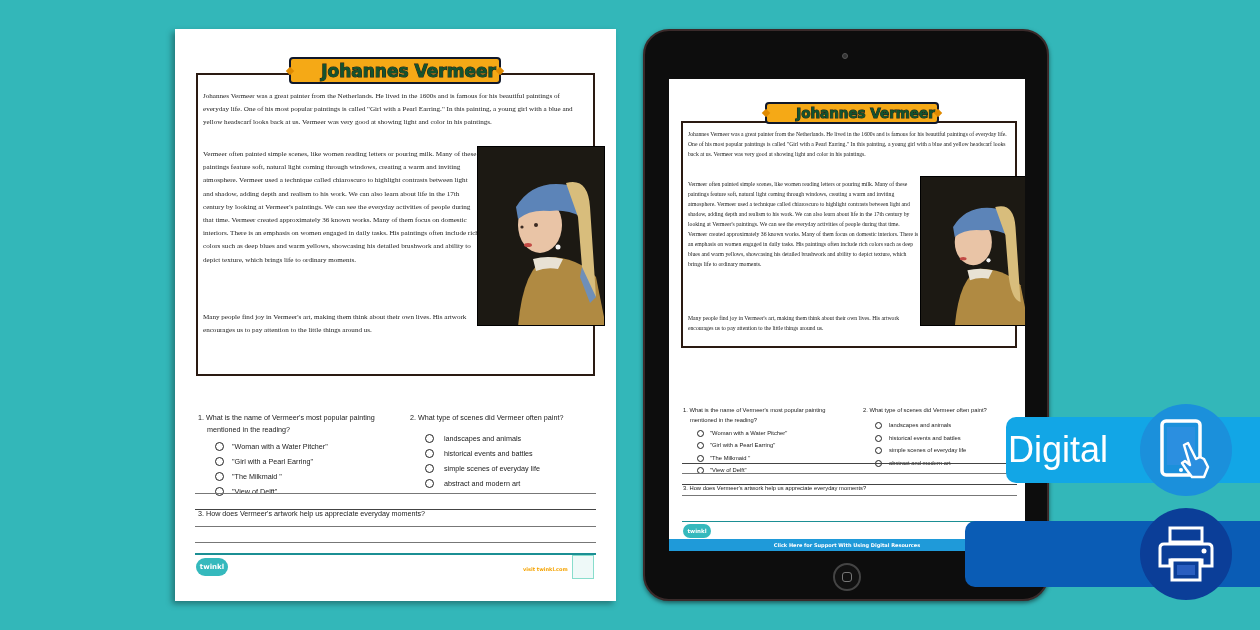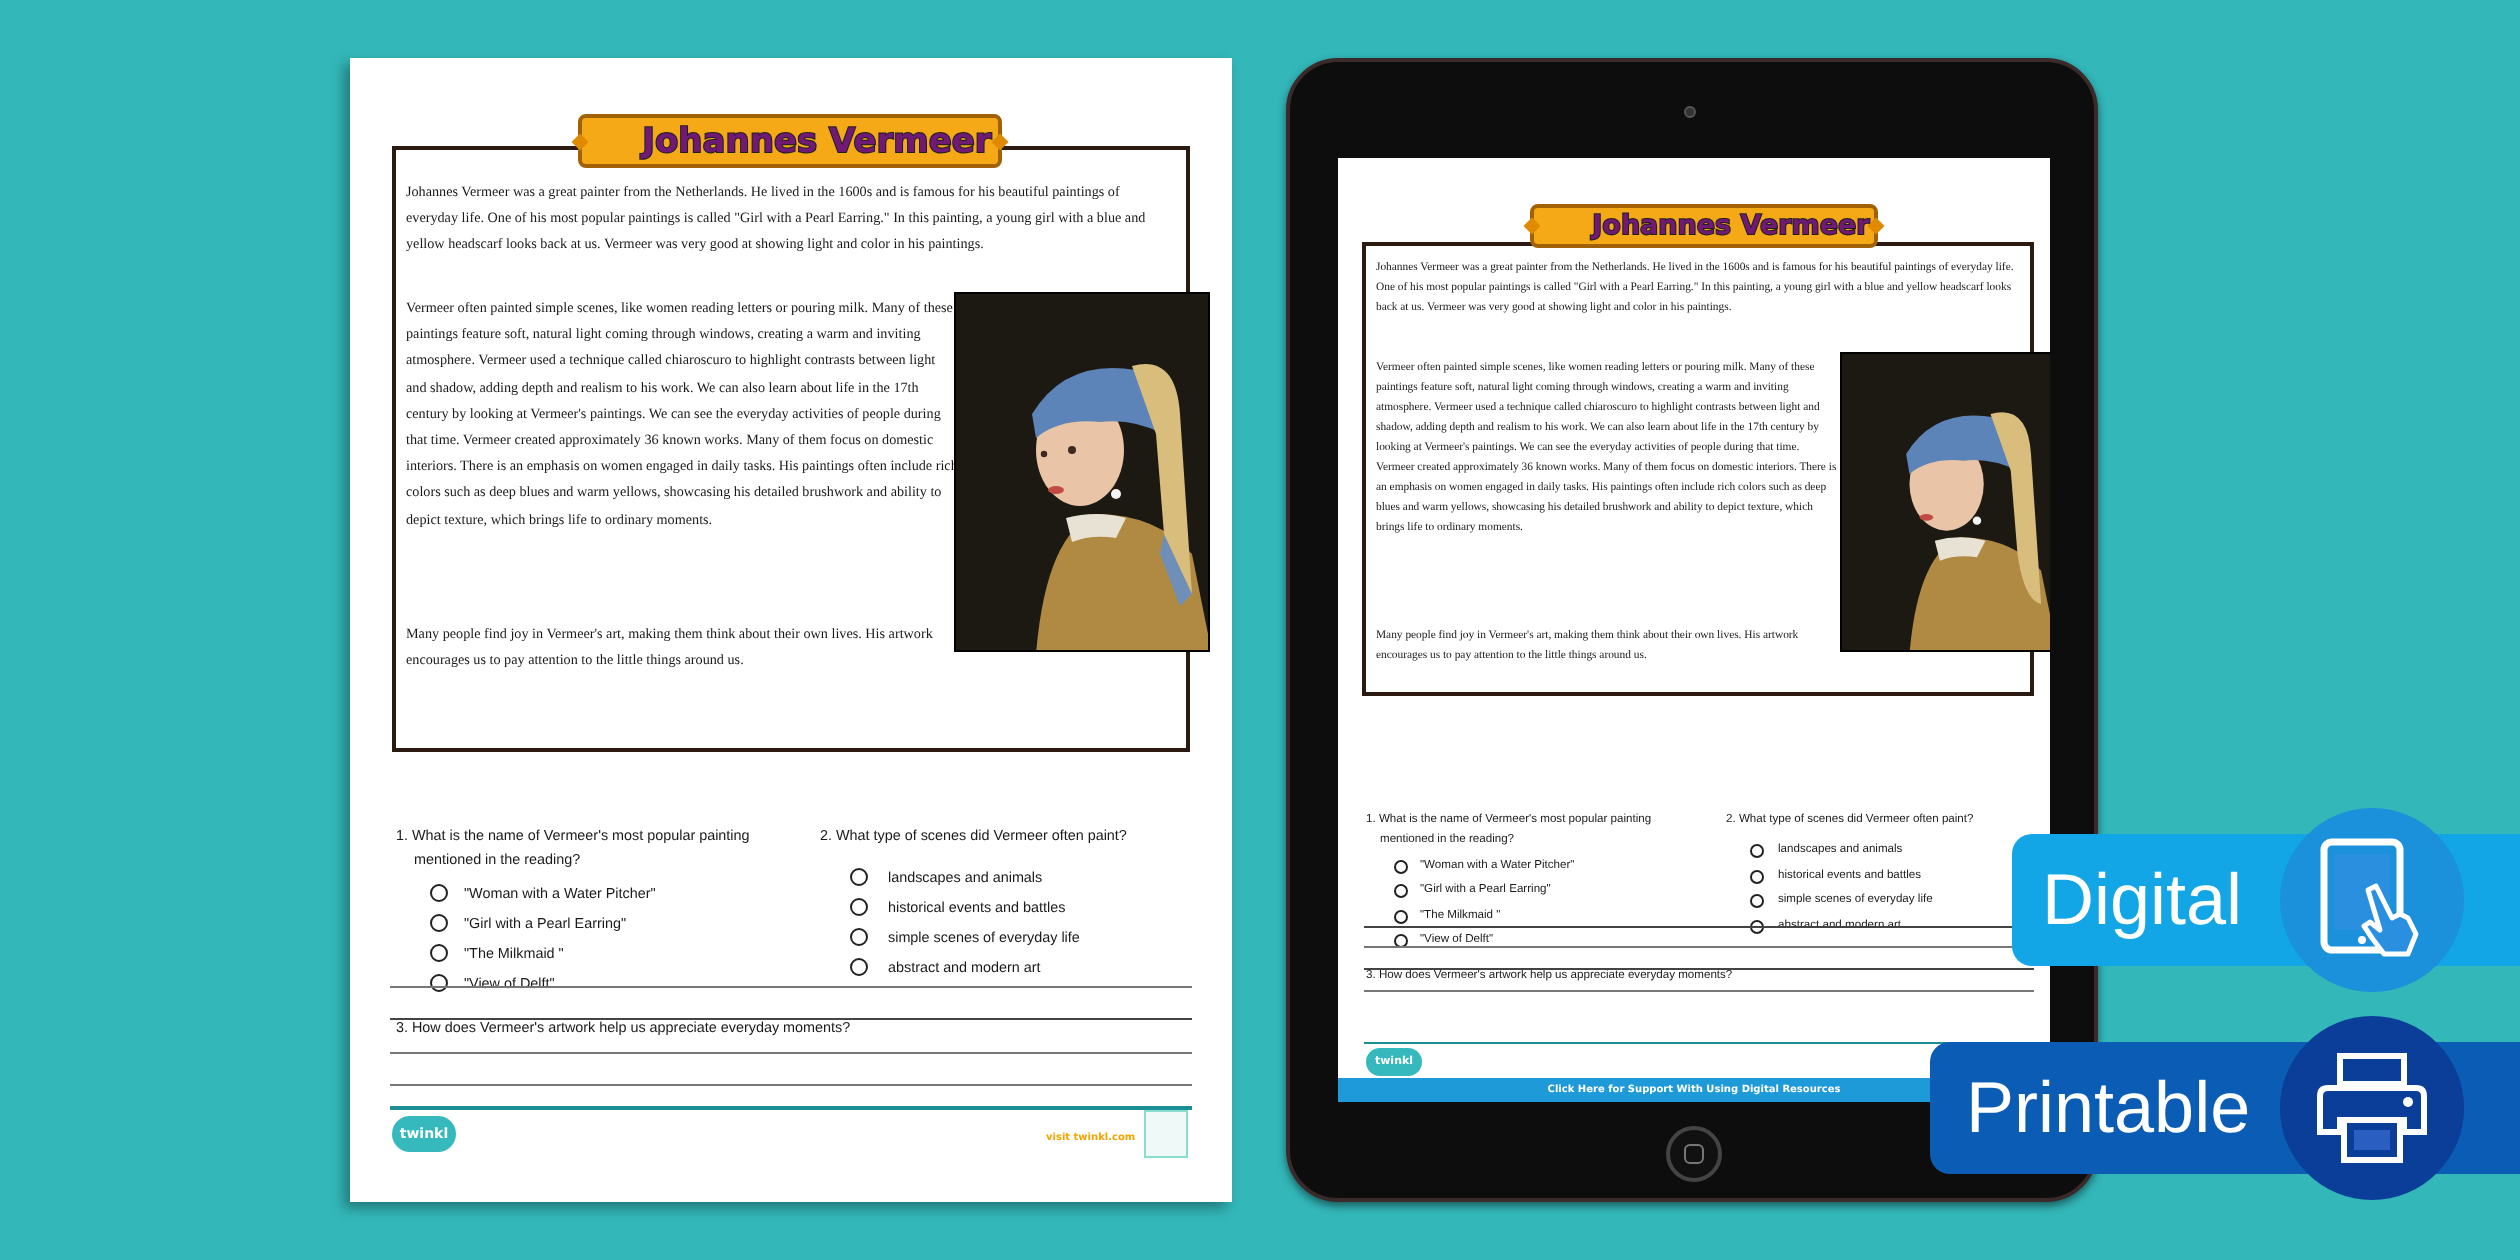--- a/index.html
+++ b/index.html
@@ -2,21 +2,21 @@
 <html><head>
 <meta charset="utf-8">
 <style>
   * { box-sizing: border-box; margin: 0; padding: 0; }
   html, body { width: 1260px; height: 630px; overflow: hidden; }
   body { background: #33b7b9; font-family: "DejaVu Sans", sans-serif; position: relative; }
 
   
   .paper { position: absolute; left: 175px; top: 29px; width: 441px; height: 572px; background: #fff; box-shadow: -3px 3px 6px rgba(0,0,0,0.35); }
   .frame { position: absolute; border: 2px solid #2a1a12; background: #fff; }
-  .title-tag { position: absolute; background: #f5a916; border: 2px solid #a16207; border-radius: 4px; display: flex; align-items: center; justify-content: center; color: #701a75; font-weight: bold; font-family: "DejaVu Sans", sans-serif; -webkit-text-stroke: 1px #1f1f1f; paint-order: stroke fill; padding-left: 27px; }
+  .title-tag { position: absolute; background: #f5a916; border: 2px solid #0f172a; border-radius: 4px; display: flex; align-items: center; justify-content: center; color: #14532d; font-weight: bold; font-family: "DejaVu Sans", sans-serif; -webkit-text-stroke: 1px #1f1f1f; paint-order: stroke fill; padding-left: 27px; }
   .title-tag::before, .title-tag::after { content: ""; position: absolute; top: 50%; width: 6px; height: 6px; background: #e08a00; transform: translateY(-50%) rotate(45deg); }
   .title-tag::before { left: -4px; } .title-tag::after { right: -4px; }
 
   .para { position: absolute; font-family: Liberation Serif, serif; color: #1a1a1a; }
   .painting { position: absolute; background: #1a1712; border: 1px solid #000; overflow: hidden; }
 
   .q { position: absolute; font-family: Liberation Sans, sans-serif; color: #1a1a1a; margin-top: 44px; }
   .opt { display: flex; align-items: center; }
   .radio { border: 1.3px solid #222; border-radius: 50%; flex: none; background: #fff; }
   .line { position: absolute; height: 1px; background: #777; }
@@ -195,33 +195,32 @@
     <div class="teal-line" style="left:13px; top:442px; width:335px; height:1px;"></div>
     <div class="twinkl-logo" style="left:14px; top:445px; width:28px; height:14px; font-size:5.5px;">twinkl</div>
     <div class="support-bar">Click Here for Support With Using Digital Resources</div>
   </div>
   <div class="home-btn">
       <span></span>
     </div>
 </div>
 
 <div class="badge" style="left:1006px; top:417px; width:254px; height:66px; background:#12a6e6; border-radius:10px 0 0 10px;">
-  <span class="label" style="margin-left:15px;">Digital</span>
+  <span class="label" style="margin-left:2px;">Digital</span>
   <div class="circle" style="left:134px; top:-13px; width:92px; height:92px; background:#1b90db;">
     <svg width="56" height="62" viewBox="0 0 56 62">
       <rect x="4" y="2" width="38" height="54" rx="4" fill="none" stroke="#fff" stroke-width="3.5"></rect>
       <rect x="9" y="8" width="28" height="38" fill="#2b8fe0"></rect>
       <circle cx="23" cy="51" r="2" fill="#fff"></circle>
       <path d="M26 26 L30 24 L38 40 L42 38 L46 40 L50 48 L46 58 L34 58 L28 50 L24 44 L27 42 L32 46 Z" fill="#2b8fe0" stroke="#fff" stroke-width="2.5" stroke-linejoin="round"></path>
     </svg>
   </div>
 </div>
 
 <div class="badge" style="left:965px; top:521px; width:295px; height:66px; background:#0a5cb5; border-radius:10px 0 0 10px;">
-  <span class="label" style="margin-left:18px;">Printable</span>
   <div class="circle" style="left:175px; top:-13px; width:92px; height:92px; background:#0b3e98;">
     <svg width="64" height="64" viewBox="0 0 64 64">
       <rect x="16" y="6" width="32" height="14" fill="#0b3e98" stroke="#fff" stroke-width="3"></rect>
       <path d="M10 22 H54 Q58 22 58 26 V44 H48 V38 H16 V44 H6 V26 Q6 22 10 22 Z" fill="#0b3e98" stroke="#fff" stroke-width="3"></path>
       <circle cx="50" cy="29" r="2.5" fill="#fff"></circle>
       <rect x="18" y="38" width="28" height="20" fill="#0b3e98" stroke="#fff" stroke-width="3"></rect>
       <rect x="23" y="43" width="18" height="10" fill="#2a5ec0"></rect>
     </svg>
   </div>
 </div>

